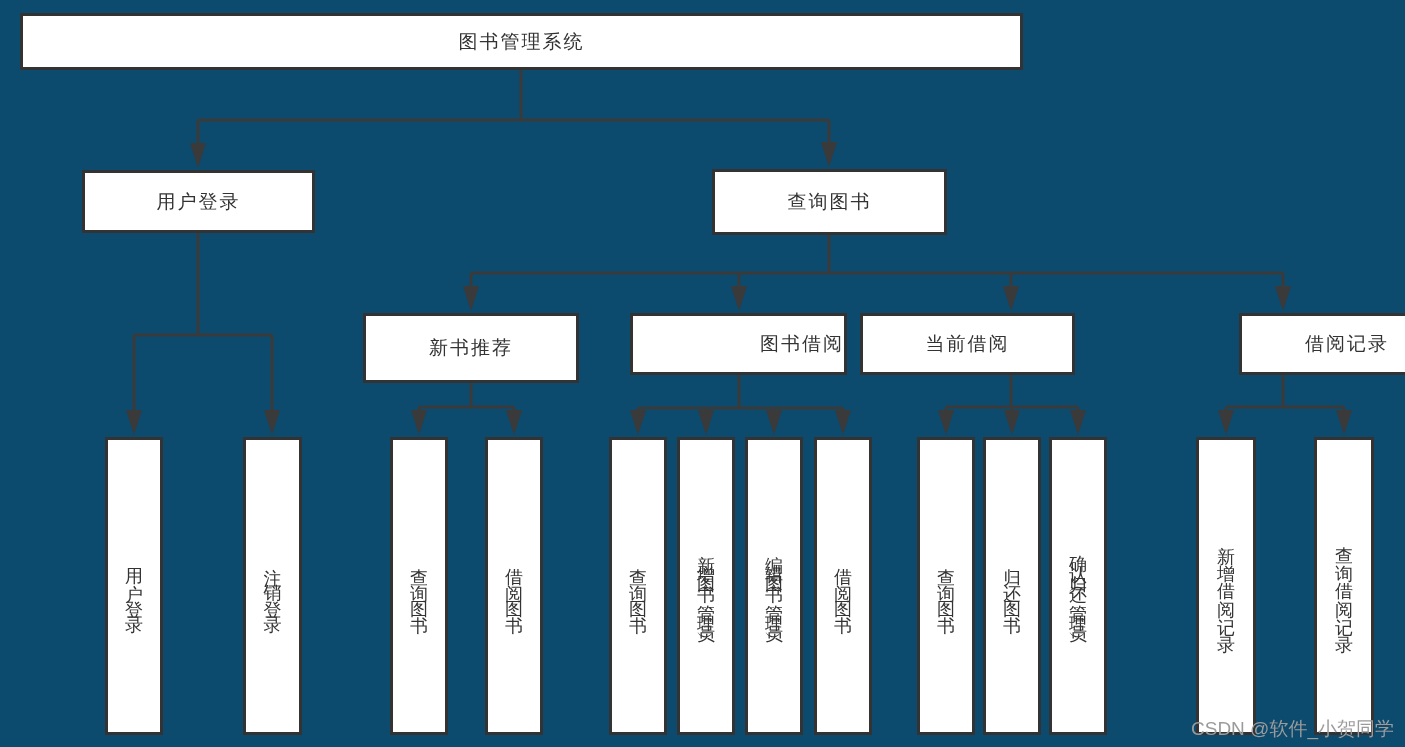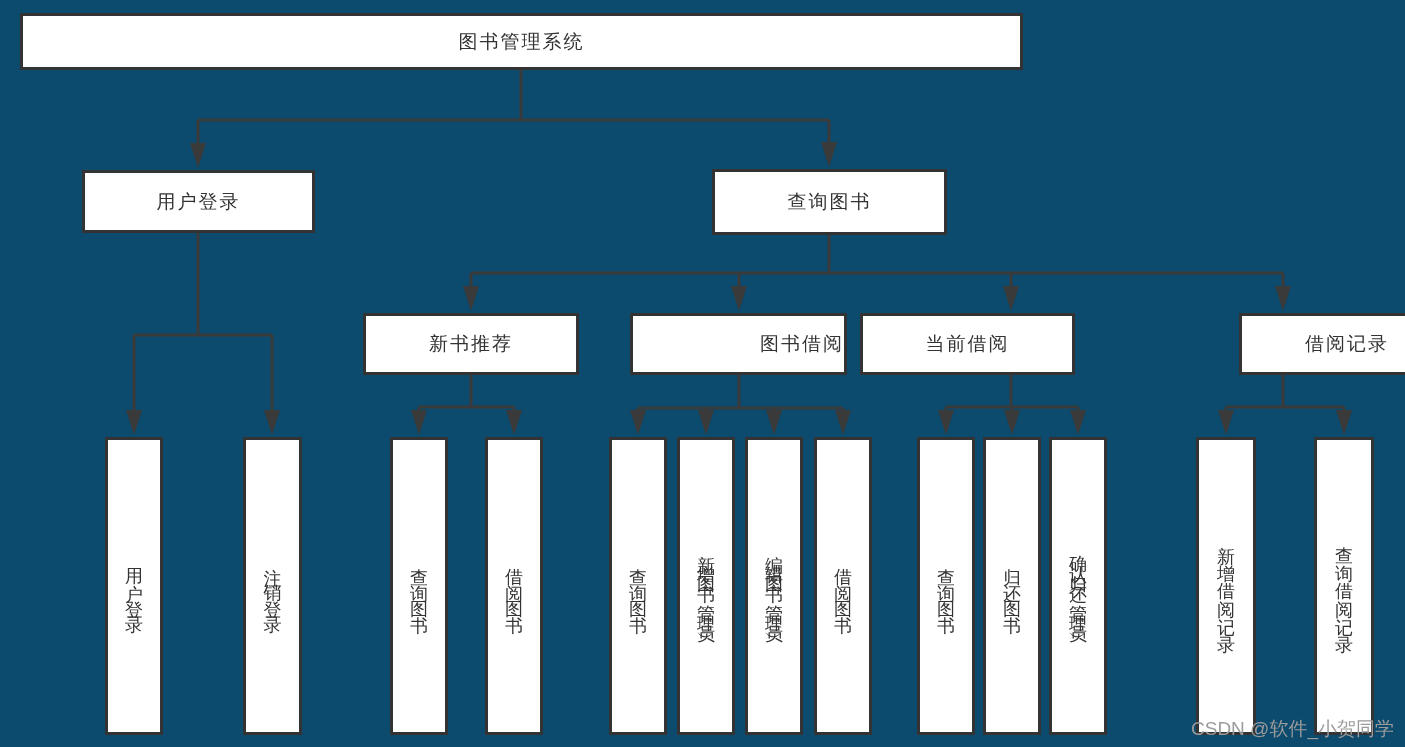--- a/index.html
+++ b/index.html
@@ -97,21 +97,21 @@
     <span>图书管理系统</span>
   </div>
 
   <div class="box h-box" style="left:82px; top:170px; width:233px; height:63px;">
     <span>用户登录</span>
   </div>
   <div class="box h-box" style="left:712px; top:169px; width:235px; height:66px;">
     <span>查询图书</span>
   </div>
 
-  <div class="box h-box" style="left:363px; top:313px; width:216px; height:62px;">
+  <div class="box h-box" style="left:363px; top:313px; width:216px; height:70px;">
     <span>新书推荐</span>
   </div>
   <div class="box h-box" style="left:630px; top:313px; width:217px; height:62px;justify-content:flex-end;">
     <span>图书借阅</span>
   </div>
   <div class="box h-box" style="left:860px; top:313px; width:215px; height:62px;">
     <span>当前借阅</span>
   </div>
   <div class="box h-box" style="left:1239px; top:313px; width:216px; height:62px;">
     <span>借阅记录</span>

